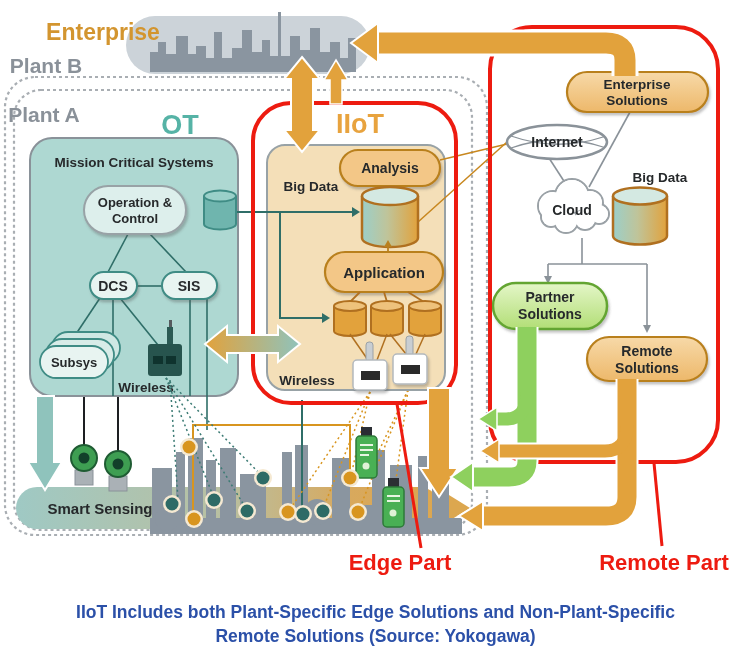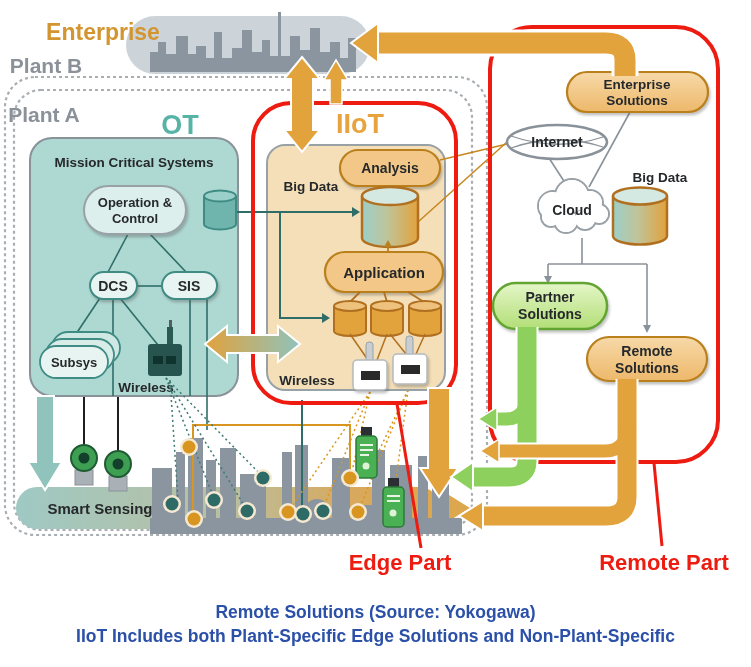--- a/index.html
+++ b/index.html
@@ -356,16 +356,16 @@
     <polygon points="483,501 483,531 459,516" fill="#e2a23c" stroke="#ffffff" stroke-width="2"></polygon>
   </g>
 
   <line x1="397" y1="404" x2="421" y2="548" stroke="#ed1b10" stroke-width="3"></line>
   <line x1="654" y1="463" x2="662" y2="546" stroke="#ed1b10" stroke-width="3"></line>
   <text x="400" y="570" text-anchor="middle" font-size="22" font-weight="bold" fill="#ed1b10">Edge Part</text>
   <text x="664" y="570" text-anchor="middle" font-size="22" font-weight="bold" fill="#ed1b10">Remote Part</text>
 </svg>
 
 <div class="caption">
+  <div>IIoT Includes both Plant-Specific Edge Solutions and Non-Plant-Specific</div>
   <div>Remote Solutions (Source: Yokogawa)</div>
-  <div>IIoT Includes both Plant-Specific Edge Solutions and Non-Plant-Specific</div>
 </div>
 </div>
 
 </body></html>

